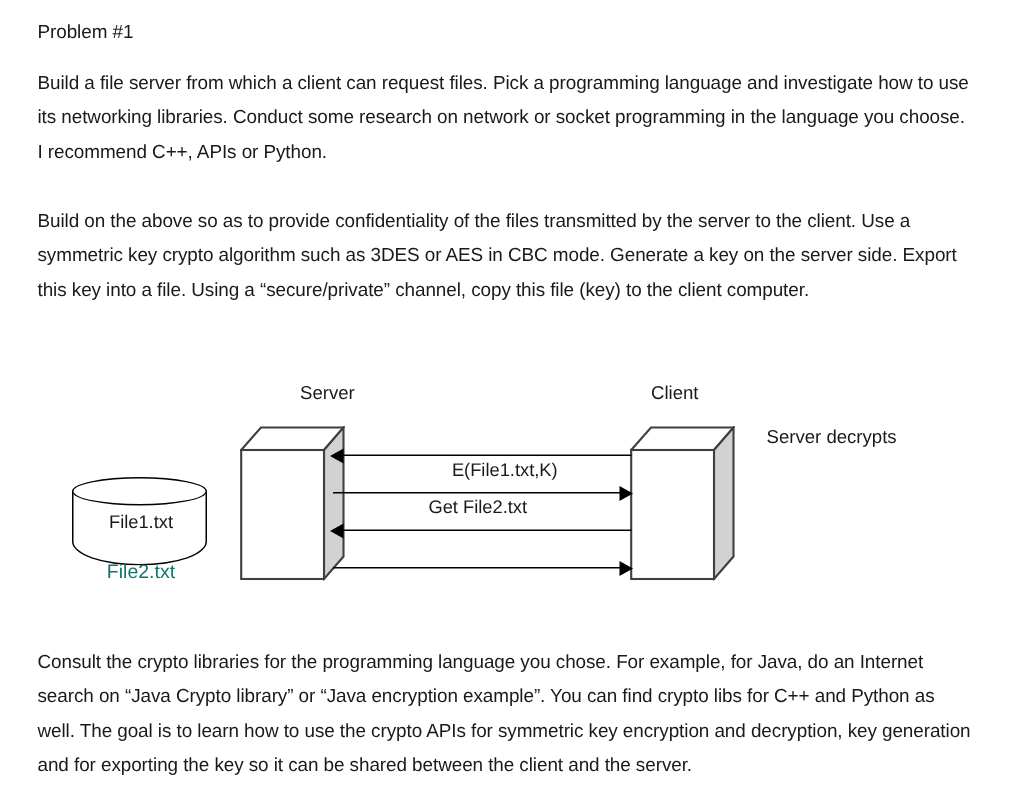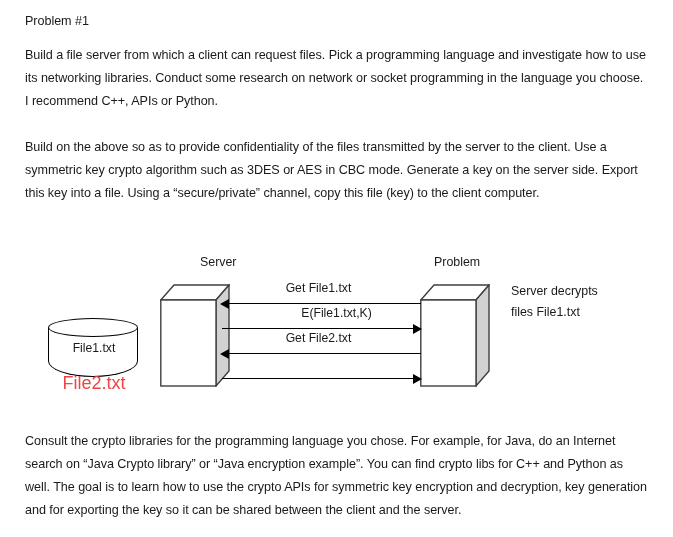--- a/index.html
+++ b/index.html
@@ -97,22 +97,22 @@
     width: 92px;
     text-align: center;
     font-size: 12.2px;
     color: #1a1a1a;
   }
   .cyl-t2 {
     position: absolute;
     left: 0; top: 55px;
     width: 92px;
     text-align: center;
-    font-size: 18px;
-    color: #ef4444;
+    font-size: 13px;
+    color: #0f766e;
   }
 
   
   .box3d { position: absolute; }
 
   #server-box { left: 160px; top: 44px; width: 70px; height: 103px; }
   #client-box { left: 420px; top: 44px; width: 70px; height: 103px; }
 
   
   .arrow-line {
@@ -143,21 +143,21 @@
 
   <div class="txt" id="heading">Problem #1</div>
 
   <div class="txt" id="para-intro">Build a file server from which a client can request files. Pick a programming language and investigate how to use its networking libraries. Conduct some research on network or socket programming in the language you choose. I recommend C++, APIs or Python.</div>
 
   <div class="txt" id="para-crypto">Build on the above so as to provide confidentiality of the files transmitted by the server to the client. Use a symmetric key crypto algorithm such as 3DES or AES in CBC mode. Generate a key on the server side. Export this key into a file. Using a “secure/private” channel, copy this file (key) to the client computer.</div>
 
   <div class="diagram">
 
     <div class="dlabel" id="label-server">Server</div>
-    <div class="dlabel" id="label-client">Problem</div>
+    <div class="dlabel" id="label-client">Client</div>
 
     <div class="cyl">
       <div class="cyl-body"></div>
       <div class="cyl-top"></div>
       <div class="cyl-t1">File1.txt</div>
       <div class="cyl-t2">File2.txt</div>
     </div>
 
     <div class="box3d" id="server-box">
       <svg width="70" height="103" viewBox="0 0 70 103">
@@ -168,37 +168,35 @@
     </div>
 
     <div class="box3d" id="client-box">
       <svg width="70" height="103" viewBox="0 0 70 103">
         <polygon points="0.8,16 14,1 69,1 56,16" fill="#ffffff" stroke="#3f3f3f" stroke-width="1.4"></polygon>
         <polygon points="56,16 69,1 69,87 56,102" fill="#d2d2d2" stroke="#3f3f3f" stroke-width="1.4"></polygon>
         <rect x="0.8" y="16" width="55.2" height="86" fill="#ffffff" stroke="#3f3f3f" stroke-width="1.4"></rect>
       </svg>
     </div>
 
-    <div class="arrow-label" style="left:216px; top:41px; width:205px;">Get File1.txt</div>
     <div class="arrow-line" style="left:228px; top:63px; width:193px;"></div>
     <div class="arrow-head left" style="left:220px; top:58.5px;"></div>
 
     <div class="arrow-label" style="left:216px; top:66px; width:205px;margin-left:18px;">E(File1.txt,K)</div>
     <div class="arrow-line" style="left:222px; top:88px; width:193px;"></div>
     <div class="arrow-head right" style="left:413px; top:83.5px;"></div>
 
     <div class="arrow-label" style="left:216px; top:91px; width:205px;">Get File2.txt</div>
     <div class="arrow-line" style="left:228px; top:113px; width:193px;"></div>
     <div class="arrow-head left" style="left:220px; top:108.5px;"></div>
 
     <div class="arrow-line" style="left:222px; top:138px; width:193px;"></div>
     <div class="arrow-head right" style="left:413px; top:133.5px;"></div>
 
     <div id="note-client">
       <div>Server decrypts</div>
-      <div>files File1.txt</div>
     </div>
 
   </div>
 
   <div class="txt" id="para-consult">Consult the crypto libraries for the programming language you chose. For example, for Java, do an Internet search on “Java Crypto library” or “Java encryption example”. You can find crypto libs for C++ and Python as well. The goal is to learn how to use the crypto APIs for symmetric key encryption and decryption, key generation and for exporting the key so it can be shared between the client and the server.</div>
 
 </div>
 
 </body></html>

